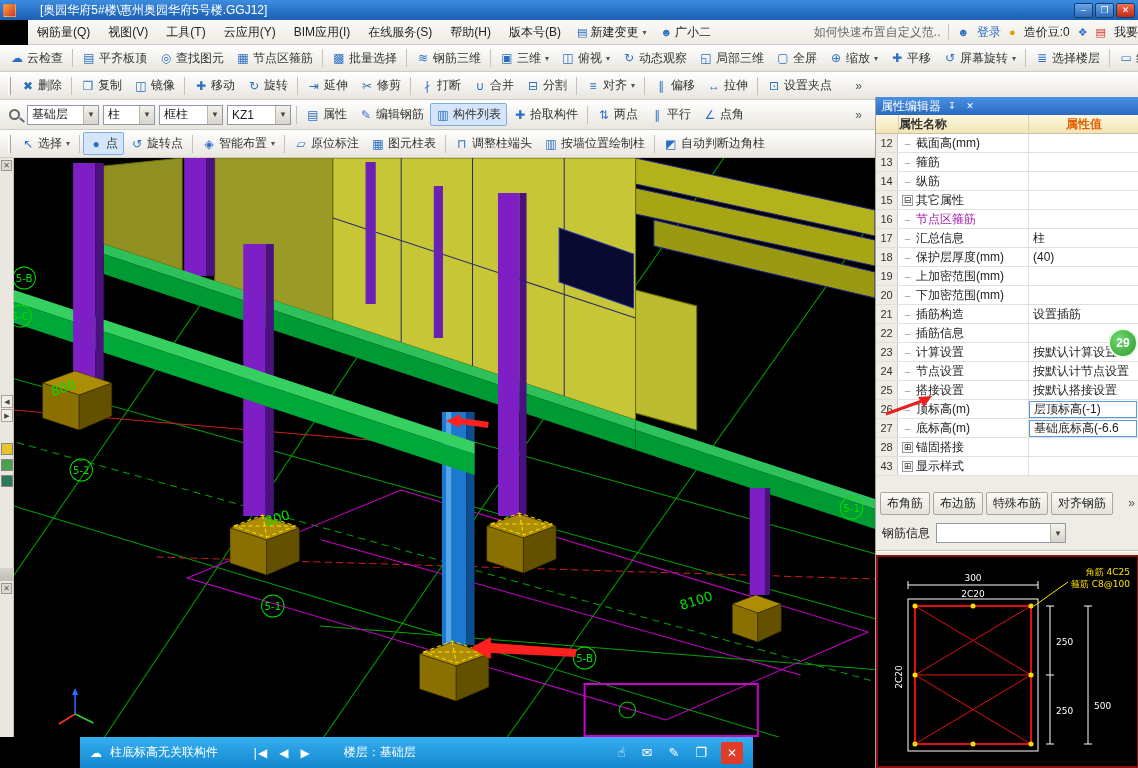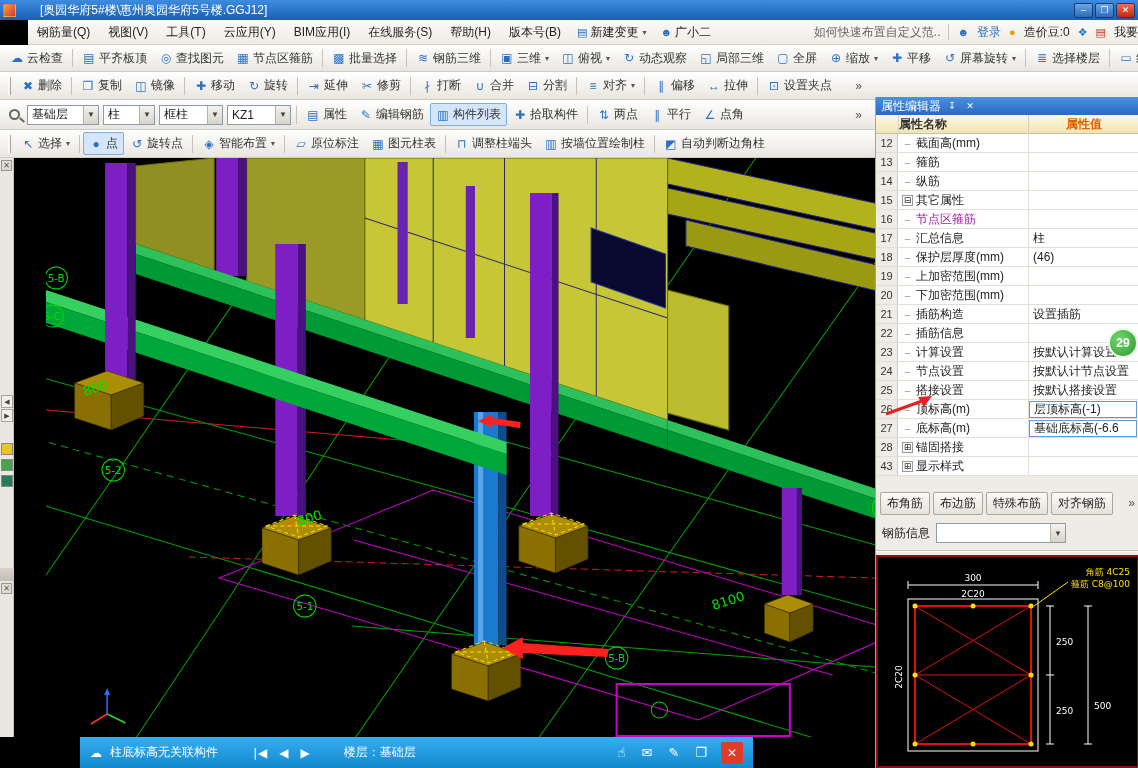--- a/index.html
+++ b/index.html
@@ -57,21 +57,21 @@
   .rail { position:absolute; left:0; top:158px; width:14px; height:579px; background:#eae7e1;
     border-right:1px solid #c5c1b9; z-index:2; }
   .rail-x { position:absolute; left:1px; width:11px; height:11px; border:1px solid #9a968e; background:#dedad2;
     font-size:8px; color:#555; display:flex; align-items:center; justify-content:center; }
   .rail-btn { position:absolute; left:1px; width:12px; height:13px; border:1px solid #a8a49c; background:#f2efe9;
     font-size:7px; color:#444; display:flex; align-items:center; justify-content:center; }
   .rail-ico { position:absolute; left:1px; width:12px; height:12px; border:1px solid #888; }
   .rail-head { position:absolute; left:0; width:14px; height:13px; background:linear-gradient(#d8d4cc,#c2beb4); }
 
   
-  .canvas { position:absolute; left:14px; top:158px; width:861px; height:579px; background:#000; z-index:1;padding-left:32px; }
+  .canvas { position:absolute; left:14px; top:158px; width:861px; height:579px; background:#000; z-index:1; }
   .canvas svg { display:block; }
 
   
   .panel { position:absolute; left:875px; top:97px; width:263px; height:671px; background:#efece6;
     border-left:1px solid #a8a49c; z-index:3; }
   .panel-title { position:absolute; left:0; top:0; width:263px; height:18px;
     background:linear-gradient(#4a90e2,#2a6ac2); color:#fff; display:flex; align-items:center;
     padding:0 5px; font-size:12px; }
   .pt-btn { margin-left:4px; width:14px; height:13px; font-size:9px; color:#fff; display:flex; align-items:center; justify-content:center; }
   .pt-btn:first-of-type { margin-left:auto; }
@@ -619,21 +619,21 @@
           <span class="ptext">汇总信息</span>
         </div>
         <div class="pval"><span>柱</span></div>
       </div>
     <div class="prow">
         <div class="num">18</div>
         <div class="pname">
           <span class="pfx">–</span>
           <span class="ptext">保护层厚度(mm)</span>
         </div>
-        <div class="pval"><span>(46)</span></div>
+        <div class="pval"><span>(40)</span></div>
       </div>
     <div class="prow">
         <div class="num">19</div>
         <div class="pname">
           <span class="pfx">–</span>
           <span class="ptext">上加密范围(mm)</span>
         </div>
         <div class="pval"><span></span></div>
       </div>
     <div class="prow">

